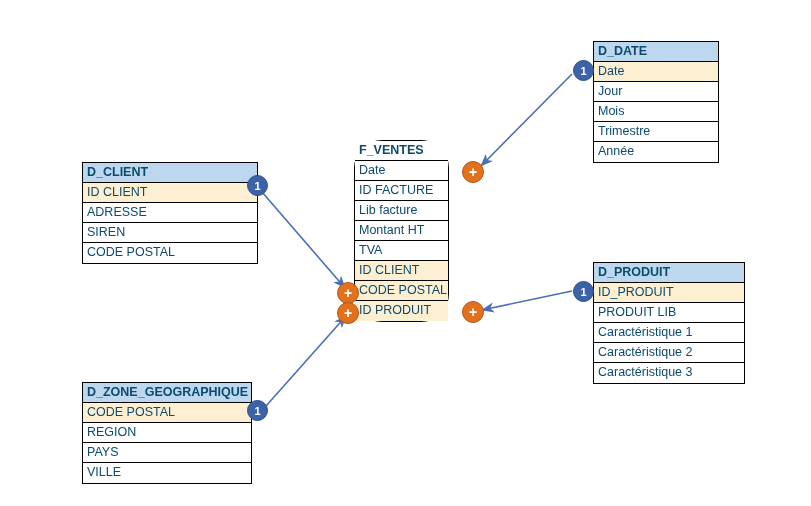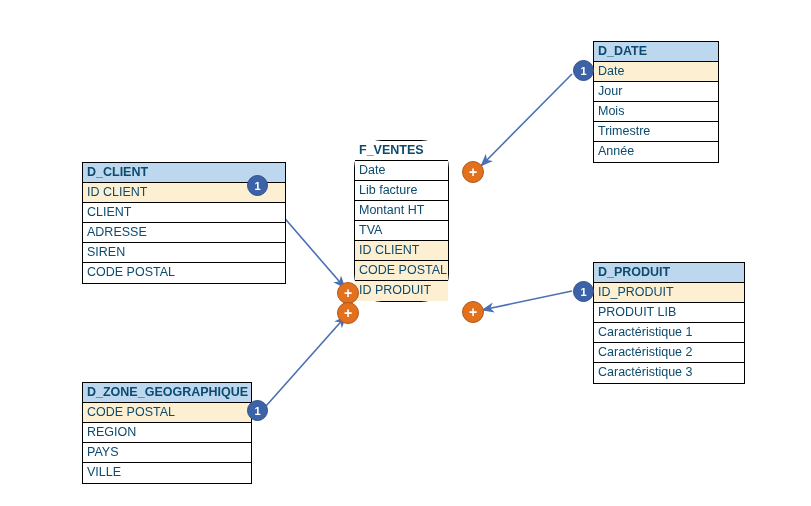--- a/index.html
+++ b/index.html
@@ -69,38 +69,38 @@
     </defs>
     <g id="links-group">
         <line x1="572" y1="74" x2="481" y2="166" stroke="#4a6fb5" stroke-width="1.6" marker-end="url(#ah)"></line>
         <line x1="262" y1="192" x2="345" y2="288" stroke="#4a6fb5" stroke-width="1.6" marker-end="url(#ah)"></line>
         <line x1="572" y1="291" x2="482" y2="310" stroke="#4a6fb5" stroke-width="1.6" marker-end="url(#ah)"></line>
         <line x1="266" y1="406" x2="346" y2="316" stroke="#4a6fb5" stroke-width="1.6" marker-end="url(#ah)"></line>
       </g>
   </svg>
 
   <div id="tables-layer">
-      <div class="table" style="left: 82px; top: 162px; width: 204px;">
+      <div class="table" style="left: 82px; top: 162px; width: 176px;">
         <div class="row hdr">D_CLIENT</div>
         <div class="row key">ID CLIENT</div>
-        <div class="row">CLIENT</div>
         <div class="row">ADRESSE</div>
         <div class="row">SIREN</div>
         <div class="row">CODE POSTAL</div>
       </div>
       <div class="table" style="left: 82px; top: 382px; width: 170px;">
         <div class="row hdr">D_ZONE_GEOGRAPHIQUE</div>
         <div class="row key">CODE POSTAL</div>
         <div class="row">REGION</div>
         <div class="row">PAYS</div>
         <div class="row">VILLE</div>
       </div>
       <div class="table fact" style="left: 354px; top: 140px; width: 95px; border-radius: 28px;">
         <div class="row hdr fact">F_VENTES</div>
         <div class="row">Date</div>
+        <div class="row">ID FACTURE</div>
         <div class="row">Lib facture</div>
         <div class="row">Montant HT</div>
         <div class="row">TVA</div>
         <div class="row key">ID CLIENT</div>
         <div class="row key">CODE POSTAL</div>
         <div class="row key">ID PRODUIT</div>
       </div>
       <div class="table" style="left: 593px; top: 41px; width: 126px;">
         <div class="row hdr">D_DATE</div>
         <div class="row key">Date</div>

